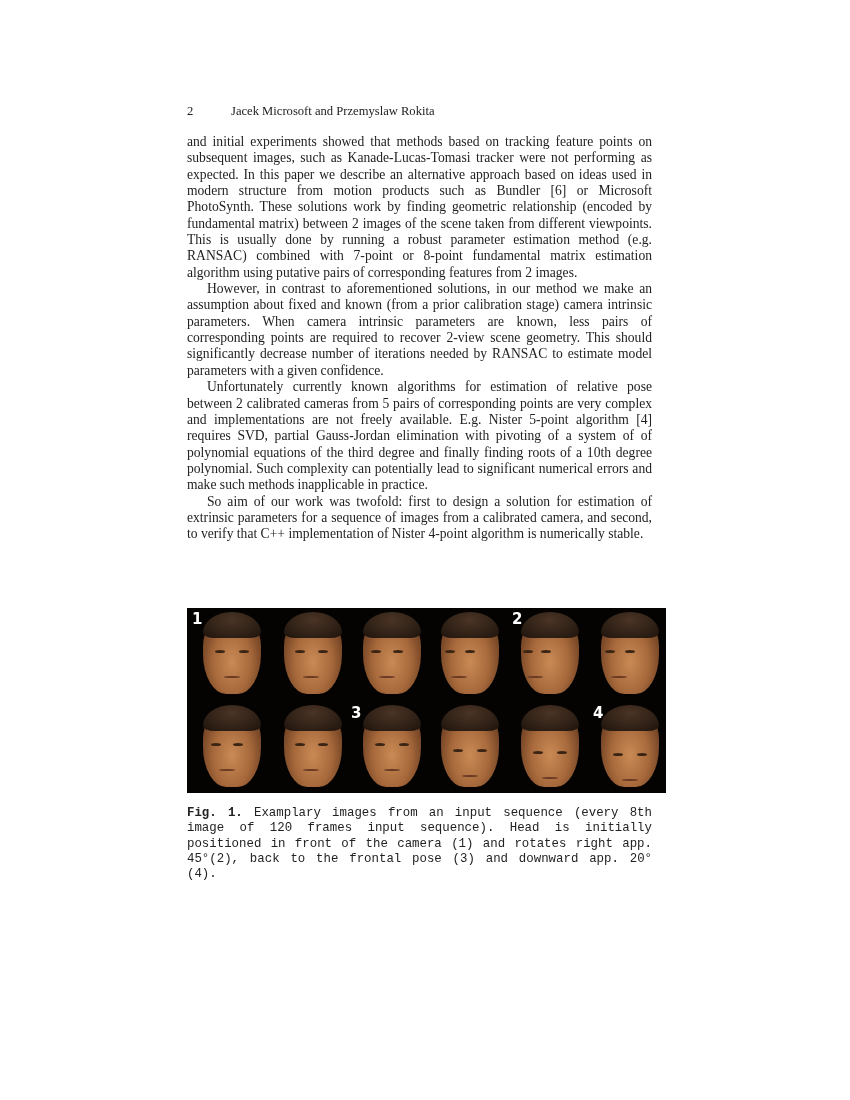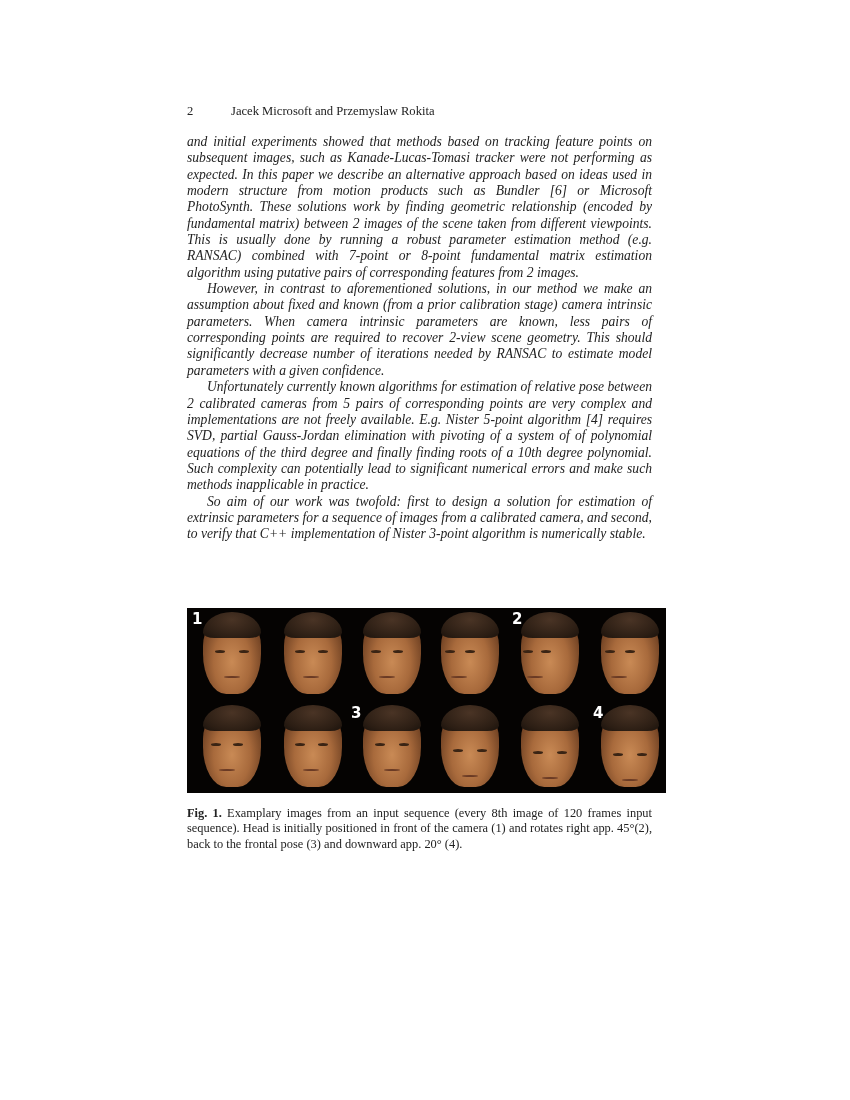--- a/index.html
+++ b/index.html
@@ -3,53 +3,53 @@
 <meta charset="utf-8">
 <style>
   html, body { margin:0; padding:0; background:#ffffff; }
   body { width:850px; height:1100px; position:relative; overflow:hidden;
          font-family:"DejaVu Serif", "Liberation Serif", serif; color:#222; }
   .header { position:absolute; left:187px; top:104px; width:470px; font-size:12.6px;
             font-family:"Liberation Serif", serif; white-space:nowrap; }
   .header .pnum { display:inline-block; width:44px; }
   .body-text { position:absolute; left:187px; top:134px; width:465px;
                font-family:"Liberation Serif", serif; font-size:13.6px; line-height:16.35px;
-               text-align:justify;font-style:italic; }
+               text-align:justify; }
   .body-text p { margin:0; text-indent:0; }
   .body-text p.indent { text-indent:20px; }
   .figure { position:absolute; left:187px; top:608px; width:479px; height:185px;
             background:#050302; overflow:hidden; }
   .frame { position:absolute; width:66px; height:85px; }
   .face { position:absolute; left:4px; top:2px; width:58px; height:80px;
           border-radius:45% 45% 40% 40% / 40% 40% 50% 50%;
           background: radial-gradient(ellipse at 50% 60%, #c98a55 0%, #a86a3c 45%, #6e4022 80%, #3a2010 100%); }
   .hair { position:absolute; left:4px; top:0; width:58px; height:26px;
           border-radius:50% 50% 20% 20% / 80% 80% 20% 20%;
           background: radial-gradient(ellipse at 50% 30%, #4a3425 0%, #2c1e14 70%, #1a120c 100%); }
   .eye { position:absolute; width:10px; height:3px; background:#3a2414; border-radius:50%; top:38px; }
   .mouth { position:absolute; width:16px; height:2px; background:#6a3a24; border-radius:50%; top:64px; }
   .label { position:absolute; color:#ffffff; font-family:"DejaVu Sans", "Liberation Sans", sans-serif;
            font-weight:bold; font-size:15px; line-height:15px; }
   .caption { position:absolute; left:187px; top:806px; width:465px;
-             font-family:Liberation Serif, serif; font-size:12.4px; line-height:15.3px;
+             font-family:Liberation Mono, monospace; font-size:12.4px; line-height:15.3px;
              text-align:justify; }
   .caption .fig-label { font-weight:bold; }
 </style>
 </head>
 <body>
 
 <div class="header">
   <span class="pnum">2</span><span>Jacek Microsoft and Przemyslaw Rokita</span>
 </div>
 
 <div class="body-text">
   <p>and initial experiments showed that methods based on tracking feature points on subsequent images, such as Kanade-Lucas-Tomasi tracker were not performing as expected. In this paper we describe an alternative approach based on ideas used in modern structure from motion products such as Bundler [6] or Microsoft PhotoSynth. These solutions work by finding geometric relationship (encoded by fundamental matrix) between 2 images of the scene taken from different viewpoints. This is usually done by running a robust parameter estimation method (e.g. RANSAC) combined with 7-point or 8-point fundamental matrix estimation algorithm using putative pairs of corresponding features from 2 images.</p>
   <p class="indent">However, in contrast to aforementioned solutions, in our method we make an assumption about fixed and known (from a prior calibration stage) camera intrinsic parameters. When camera intrinsic parameters are known, less pairs of corresponding points are required to recover 2-view scene geometry. This should significantly decrease number of iterations needed by RANSAC to estimate model parameters with a given confidence.</p>
   <p class="indent">Unfortunately currently known algorithms for estimation of relative pose between 2 calibrated cameras from 5 pairs of corresponding points are very complex and implementations are not freely available. E.g. Nister 5-point algorithm [4] requires SVD, partial Gauss-Jordan elimination with pivoting of a system of of polynomial equations of the third degree and finally finding roots of a 10th degree polynomial. Such complexity can potentially lead to significant numerical errors and make such methods inapplicable in practice.</p>
-  <p class="indent">So aim of our work was twofold: first to design a solution for estimation of extrinsic parameters for a sequence of images from a calibrated camera, and second, to verify that C++ implementation of Nister 3-point algorithm is numerically stable.</p>
+  <p class="indent">So aim of our work was twofold: first to design a solution for estimation of extrinsic parameters for a sequence of images from a calibrated camera, and second, to verify that C++ implementation of Nister 4-point algorithm is numerically stable.</p>
 </div>
 
 <div class="figure">
 
   <div class="frame" style="left:12px;top:4px;">
       <div class="face"></div>
       <div class="hair"></div>
       <div class="eye" style="left:16px"></div>
       <div class="eye" style="left:40px"></div>
       <div class="mouth" style="left:25px"></div>

